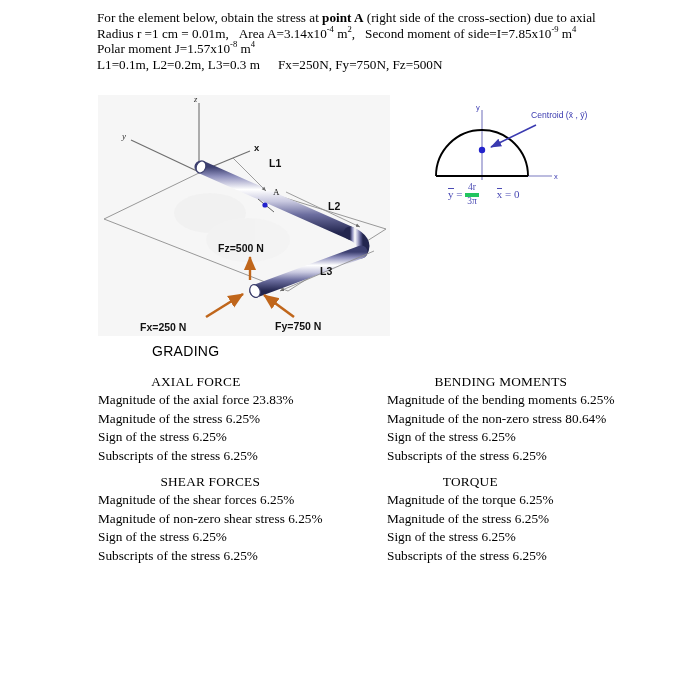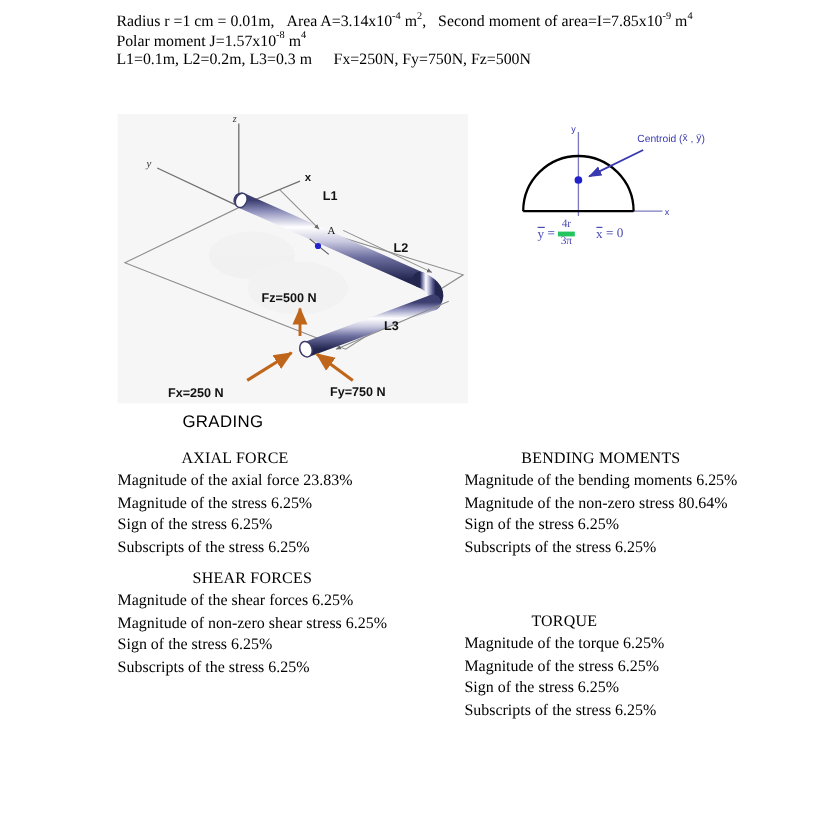--- a/index.html
+++ b/index.html
@@ -91,27 +91,28 @@
     font-family: "Liberation Serif", "DejaVu Serif", serif;
     font-size: 13.3px;
     line-height: 18.4px;
   }
   .grade-block .heading { letter-spacing: 0.2px; text-align: center; }
   .grade-block .item { white-space: nowrap; }
 
   #block-axial   { left: 98px;  top: 373px; }
   #block-bending { left: 387px; top: 373px; }
   #block-shear   { left: 98px;  top: 473px; }
-  #block-torque  { left: 387px; top: 473px; margin-top: 36px; }
+  #block-torque  { left: 387px; top: 473px; }
 </style>
 </head>
 <body>
 
 <div id="problem-statement">
-  <div class="line"><span>Radius r =1 cm = 0.01m,</span><span class="gap-s"></span><span>Area A=3.14x10</span><sup>-4</sup><span> m</span><sup>2</sup><span>,</span><span class="gap-s"></span><span>Second moment of area=I=7.85x10</span><sup>-9</sup><span> m</span><sup>4</sup></div>
+  <div class="wrapline"><span>For the element below, obtain the stress at </span><b class="pointa">point A</b><span> (right side of the cross-section) due to axial</span></div>
+  <div class="line"><span>Radius r =1 cm = 0.01m,</span><span class="gap-s"></span><span>Area A=3.14x10</span><sup>-4</sup><span> m</span><sup>2</sup><span>,</span><span class="gap-s"></span><span>Second moment of side=I=7.85x10</span><sup>-9</sup><span> m</span><sup>4</sup></div>
   <div class="line"><span>Polar moment J=1.57x10</span><sup>-8</sup><span> m</span><sup>4</sup></div>
   <div class="line"><span>L1=0.1m, L2=0.2m, L3=0.3 m</span><span class="gap-m"></span><span>Fx=250N, Fy=750N, Fz=500N</span></div>
 </div>
 
 <div id="pipe-figure">
   <svg width="292" height="241" viewBox="0 0 292 241" xmlns="http://www.w3.org/2000/svg">
     <defs>
       <linearGradient id="pipeGradA" x1="0" y1="0" x2="0" y2="1">
         <stop offset="0%" stop-color="#3c3f70"></stop>
         <stop offset="14%" stop-color="#8f90bd"></stop>

